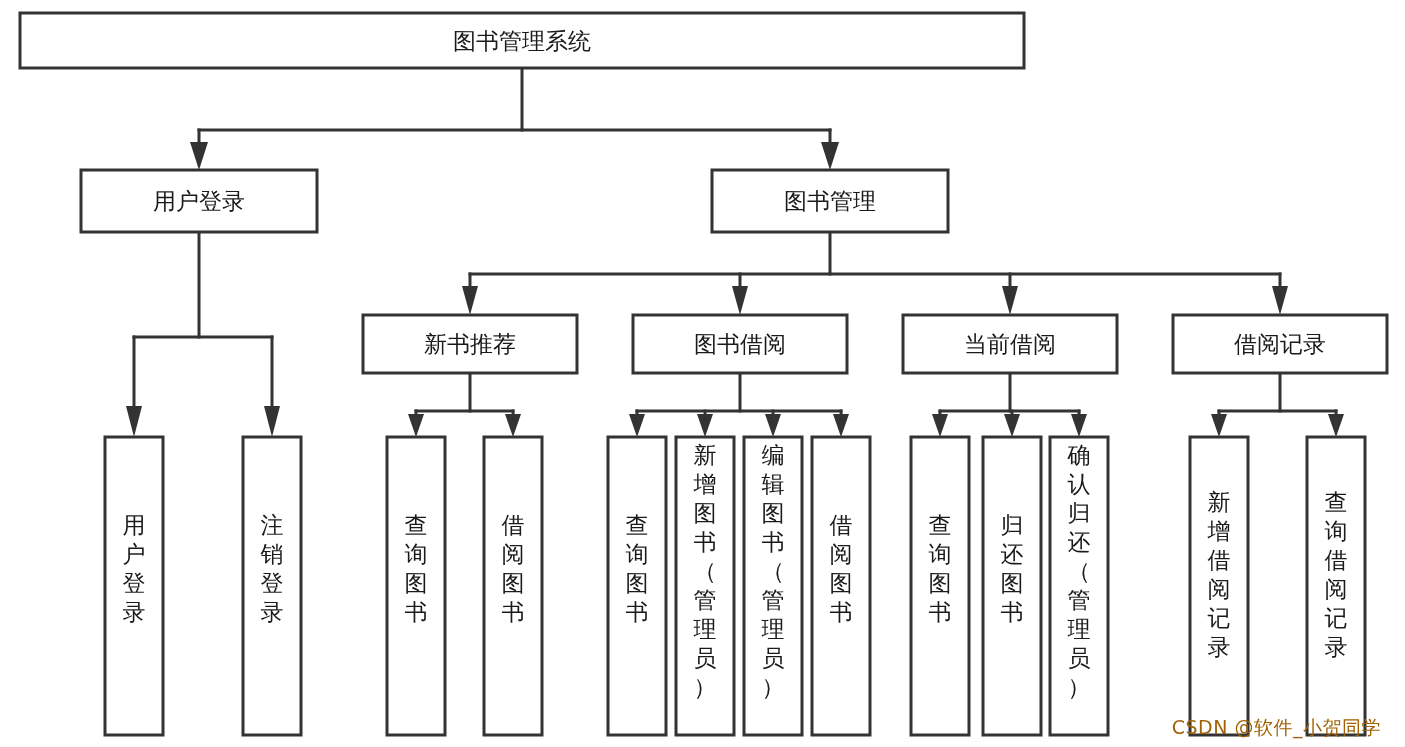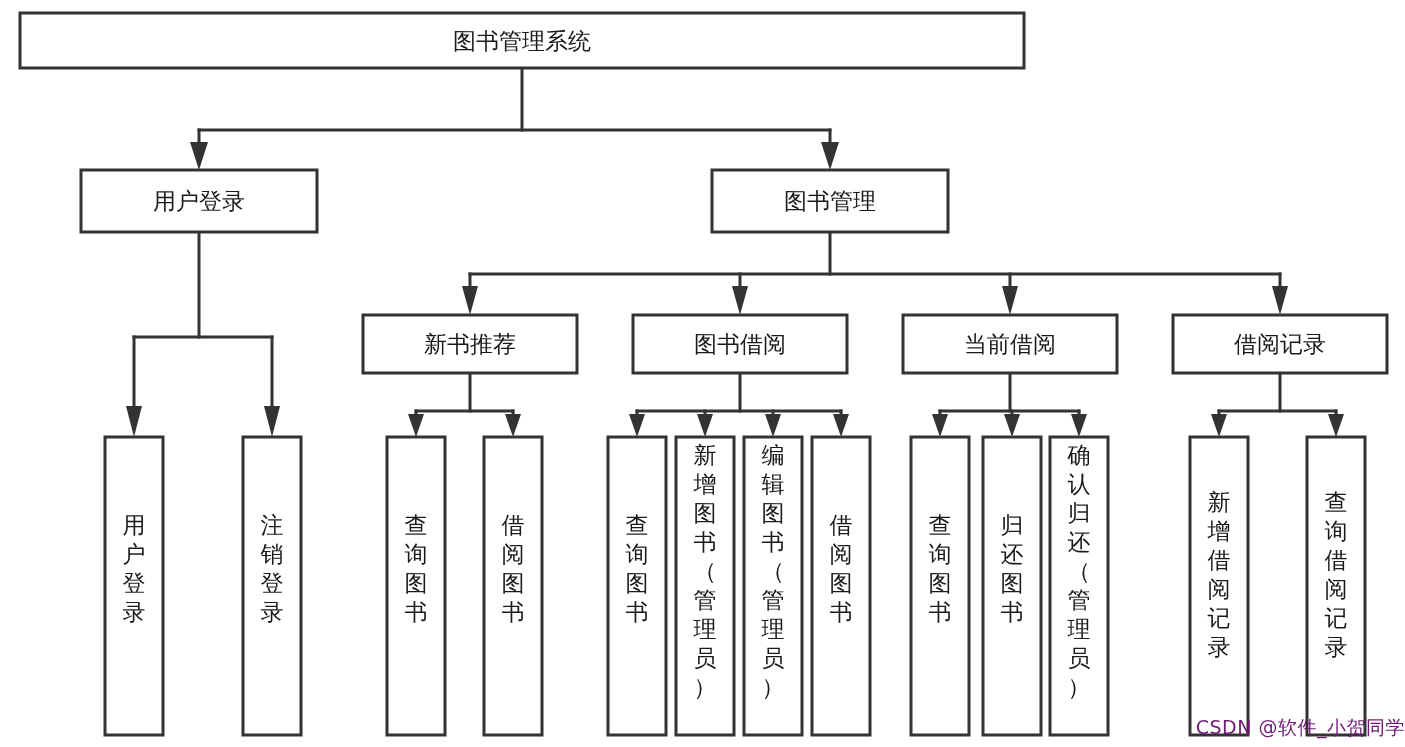--- a/index.html
+++ b/index.html
@@ -51,25 +51,25 @@
     dominant-baseline: middle;
   }
   .node-label-vertical {
     fill: #1a1a1a;
     font-family: "DejaVu Sans", "Liberation Sans", sans-serif;
     font-size: 23px;
     text-anchor: middle;
   }
   .watermark {
     position: absolute;
-    right: 0;
+    right: 24px;
     bottom: 6px;
     font-family: "DejaVu Sans", "Liberation Sans", sans-serif;
     font-size: 19px;
-    color: #701a75;
+    color: #a16207;
     letter-spacing: 0.5px;
     white-space: nowrap;
     pointer-events: none;
   }
 </style>
 </head>
 <body>
 
 <div id="diagram-root">
 

